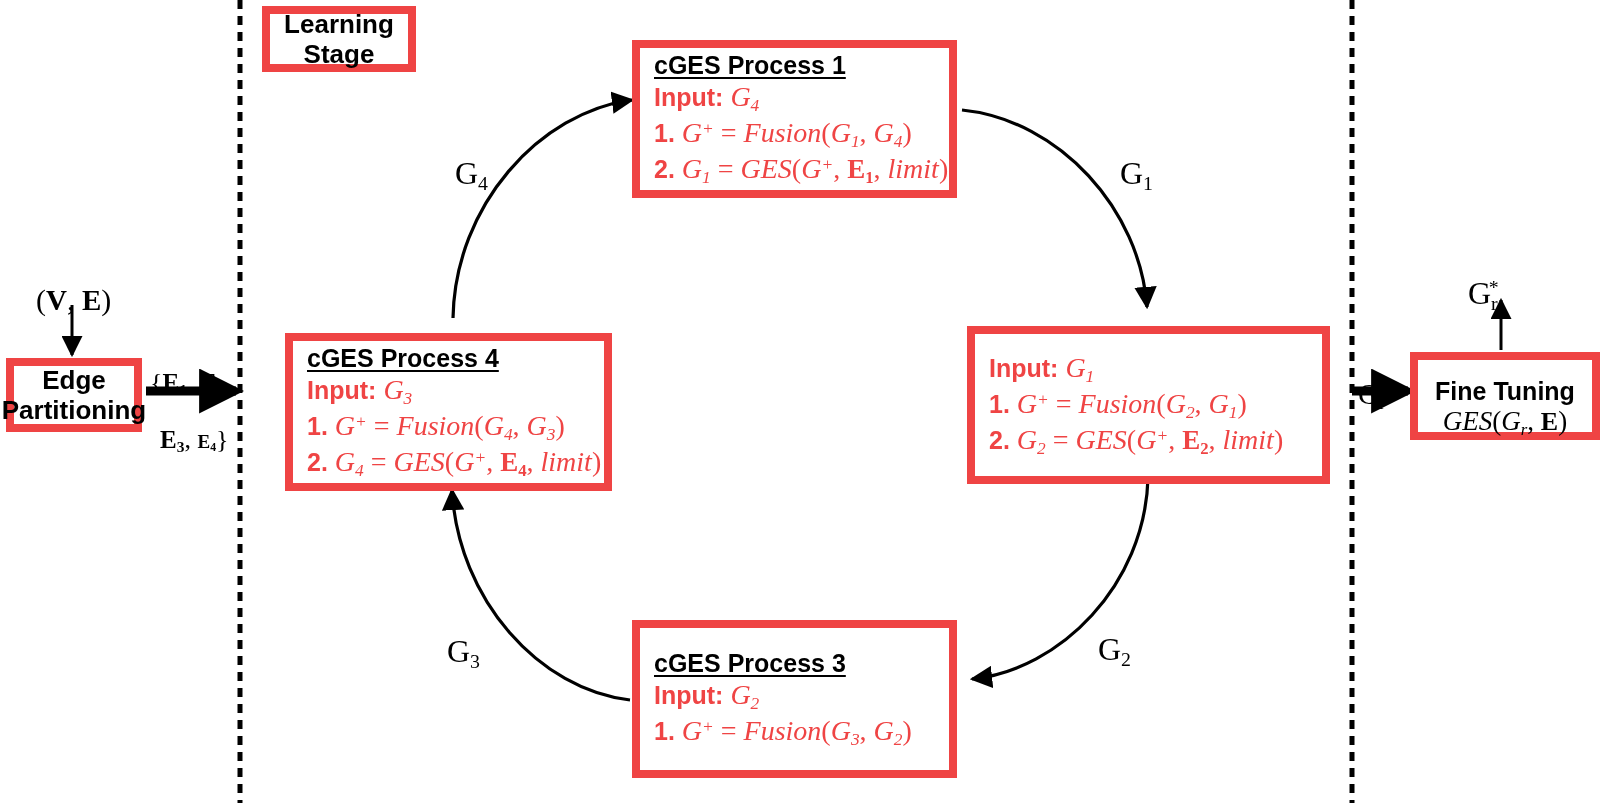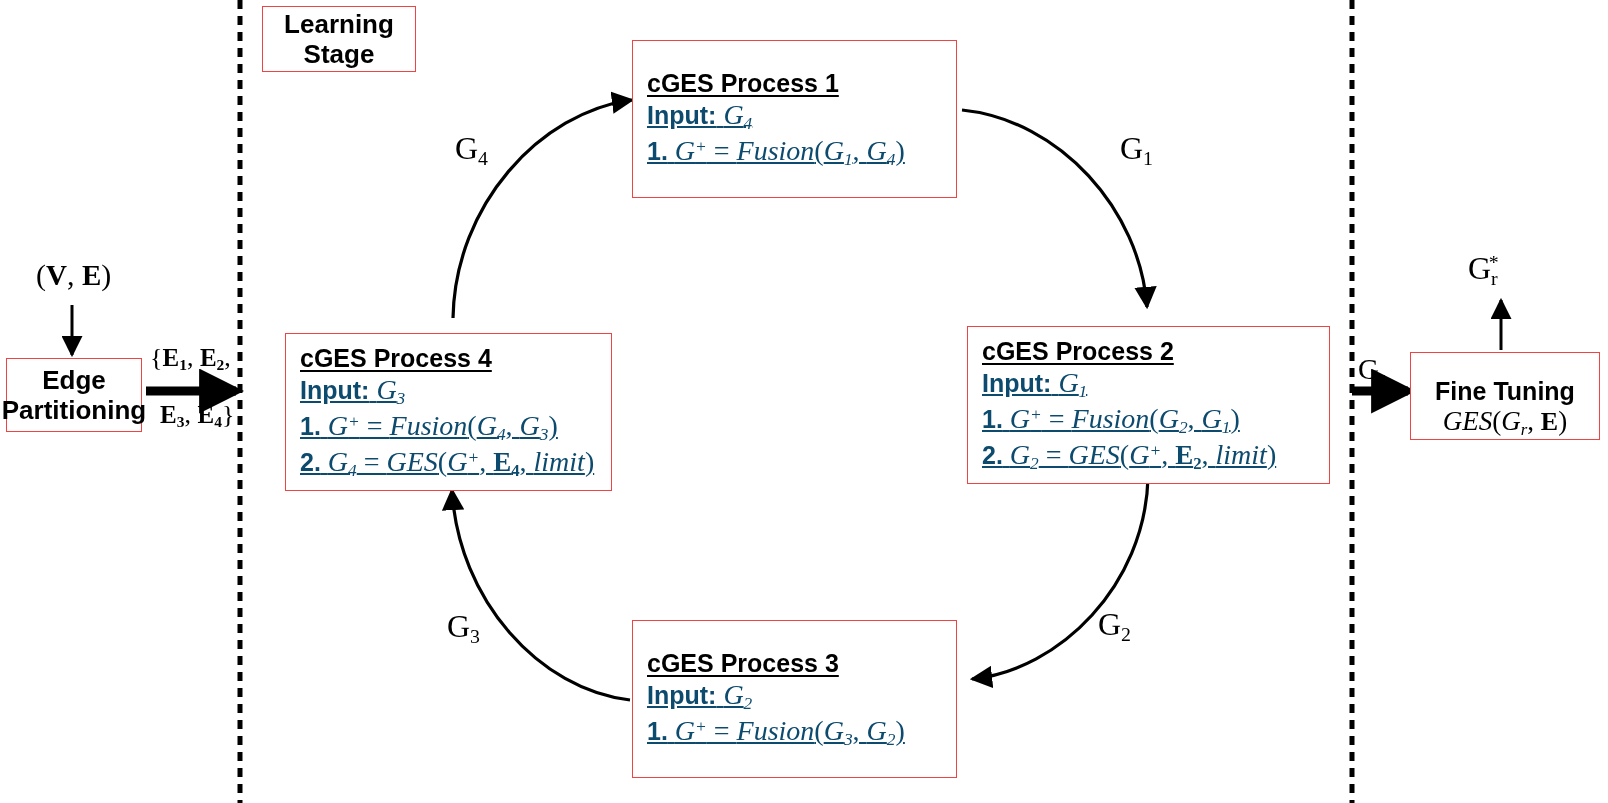--- a/index.html
+++ b/index.html
@@ -21,21 +21,21 @@
     width: 1608px;
     height: 803px;
     pointer-events: none;
   }
 
   
   .box {
     position: absolute;
     box-sizing: border-box;
     background: #ffffff;
-    border: 1px solid #ef4444;
+    border: 8px solid #ef4444;
     display: flex;
     flex-direction: column;
     justify-content: center;
   }
   .proc-box {
     padding: 7px 0 7px 14px;
     justify-content: center;
     margin-top: 11px;
   }
   .proc-title {
@@ -45,24 +45,23 @@
     color: #000;
     text-decoration: underline;
     text-underline-offset: 3px;
     line-height: 1.22;
     white-space: nowrap;
   }
   .proc-line {
     font-family: "Liberation Sans", sans-serif;
     font-weight: bold;
     font-size: 25px;
-    color: #0c4a6e;
+    color: #ef4444;
     line-height: 1.22;
     white-space: nowrap;
-    text-decoration: underline;
   }
   .mathser {
     font-family: "Liberation Serif", "DejaVu Serif", serif;
     font-style: italic;
     font-weight: normal;
     font-size: 28px;
   }
   .mathser-up {
     font-family: "Liberation Serif", "DejaVu Serif", serif;
     font-style: normal;
@@ -99,20 +98,21 @@
   }
 
   
   .lbl {
     position: absolute;
     color: #000;
     white-space: nowrap;
     font-family: "Liberation Serif", "DejaVu Serif", serif;
     font-size: 30px;
     font-style: italic;
+    margin-top: 25px;
   }
 </style>
 </head>
 <body>
 
 <div id="canvas">
 
   <svg id="arrow-layer" viewBox="0 0 1608 803" xmlns="http://www.w3.org/2000/svg">
     <defs>
       <marker id="ah" viewBox="0 0 10 10" refX="9" refY="5" markerWidth="7" markerHeight="7" orient="auto-start-reverse">
@@ -154,37 +154,40 @@
 
   <div class="box plain-box" style="left:6px; top:358px; width:136px; height:74px;">
     <div class="plain-line">Edge</div>
     <div class="plain-line">Partitioning</div>
   </div>
 
   <div class="lbl" style="left:150px; top:343px; font-size:26px;">
     <span class="mathser-up" style="font-size:26px;">{</span><span class="bfE" style="font-size:25px;">E<sub>1</sub></span><span class="mathser-up" style="font-size:26px;">,&nbsp;</span><span class="bfE" style="font-size:25px;font-family:Liberation Serif, serif;">E<sub>2</sub></span><span class="mathser-up" style="font-size:26px;">,</span>
   </div>
   <div class="lbl" style="left:160px; top:400px; font-size:26px;">
-    <span class="bfE" style="font-size:25px;">E<sub>3</sub></span><span class="mathser-up" style="font-size:26px;">,&nbsp;</span><span class="bfE" style="font-size:25px;">E<sub>4</sub></span><span class="mathser-up" style="font-size:26px;">}</span>
+    <span class="bfE" style="font-size:25px;">E<sub>3</sub></span><span class="mathser-up" style="font-size:26px;">,&nbsp;</span><span class="bfE" style="font-size:19px;">E<sub>4</sub></span><span class="mathser-up" style="font-size:26px;">}</span>
   </div>
 
   <div class="box proc-box" style="left:632px; top:29px; width:325px; height:158px;">
     <div class="proc-title">cGES Process 1</div>
     <div class="proc-line">
       <span>Input:</span>
       <span class="mathser">G<sub>4</sub></span>
     </div>
     <div class="proc-line">
       <span>1.</span>
       <span class="mathser">G<sup>+</sup></span><span class="mathser-up">&nbsp;=&nbsp;</span><span class="mathser">Fusion</span><span class="mathser-up">(</span><span class="mathser">G<sub>1</sub></span><span class="mathser-up">,&nbsp;</span><span class="mathser">G<sub>4</sub></span><span class="mathser-up">)</span>
     </div>
+    <div class="proc-line">
+      <span>2.</span>
+      <span class="mathser">G<sub>1</sub></span><span class="mathser-up">&nbsp;=&nbsp;</span><span class="mathser">GES</span><span class="mathser-up">(</span><span class="mathser">G<sup>+</sup></span><span class="mathser-up">,&nbsp;</span><span class="bfE">E<sub>1</sub></span><span class="mathser-up">,&nbsp;</span><span class="mathser">limit</span><span class="mathser-up">)</span>
+    </div>
   </div>
 
   <div class="box proc-box" style="left:967px; top:315px; width:363px; height:158px;">
-    <div class="proc-title">cGES Process 2</div>
     <div class="proc-line">
       <span>Input:</span>
       <span class="mathser">G<sub>1</sub></span>
     </div>
     <div class="proc-line">
       <span>1.</span>
       <span class="mathser">G<sup>+</sup></span><span class="mathser-up">&nbsp;=&nbsp;</span><span class="mathser">Fusion</span><span class="mathser-up">(</span><span class="mathser">G<sub>2</sub></span><span class="mathser-up">,&nbsp;</span><span class="mathser">G<sub>1</sub></span><span class="mathser-up">)</span>
     </div>
     <div class="proc-line">
       <span>2.</span>

